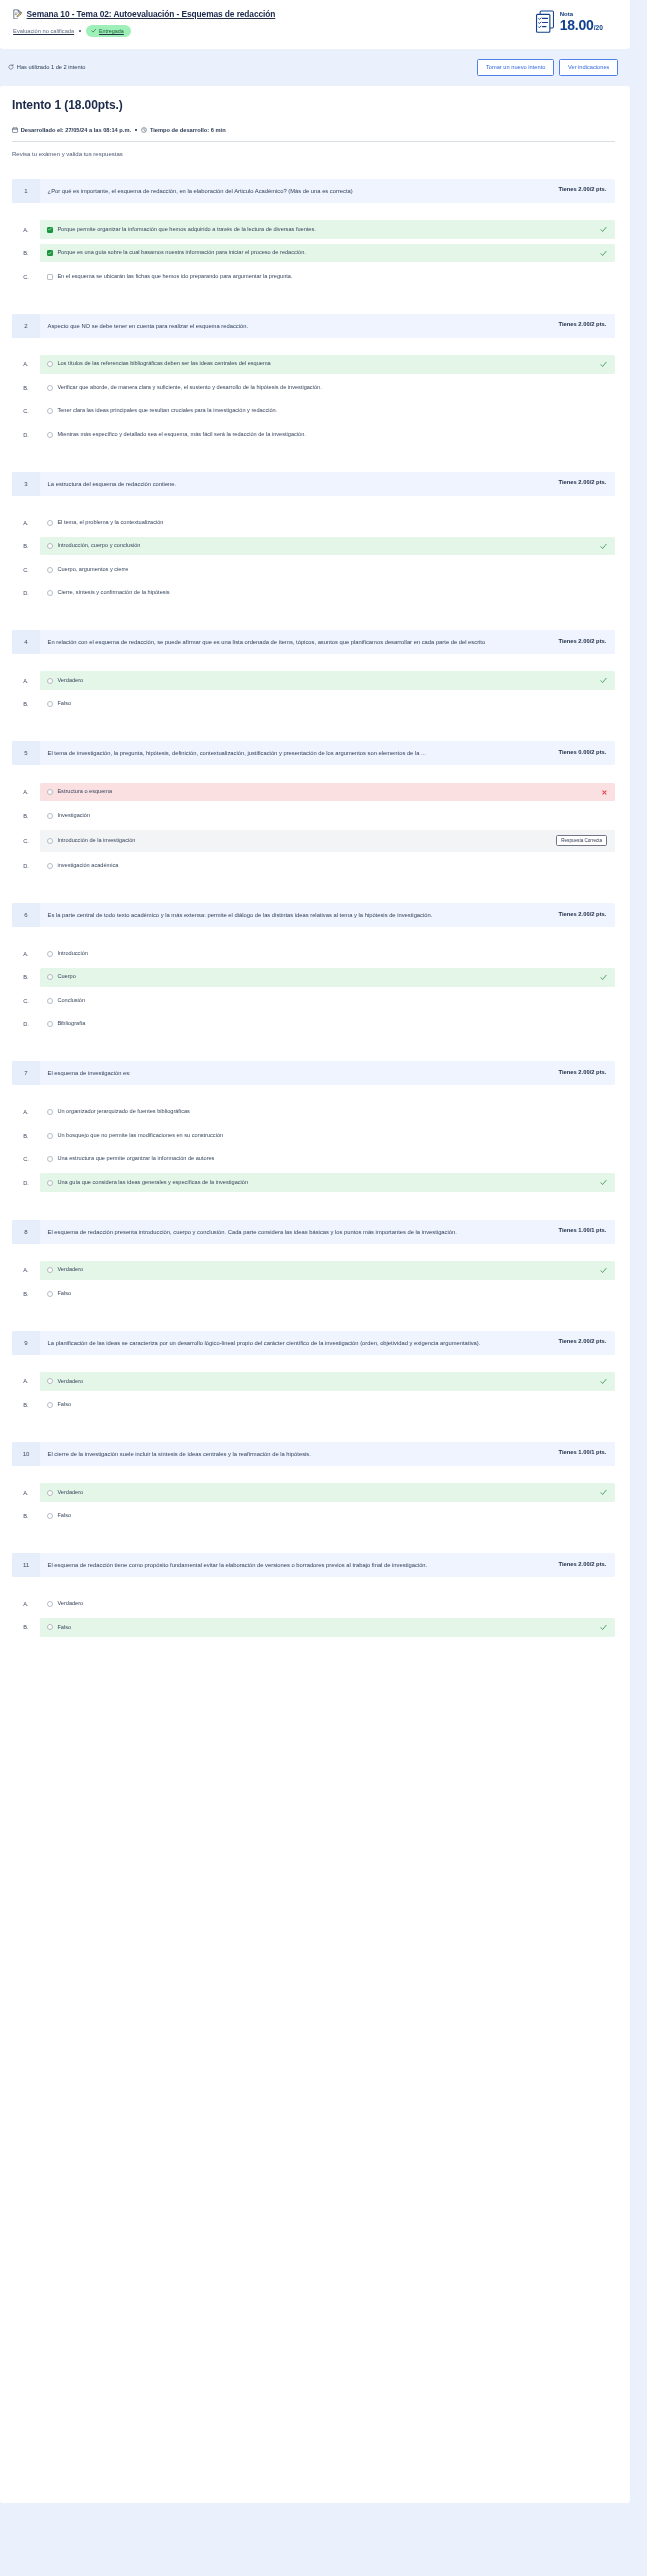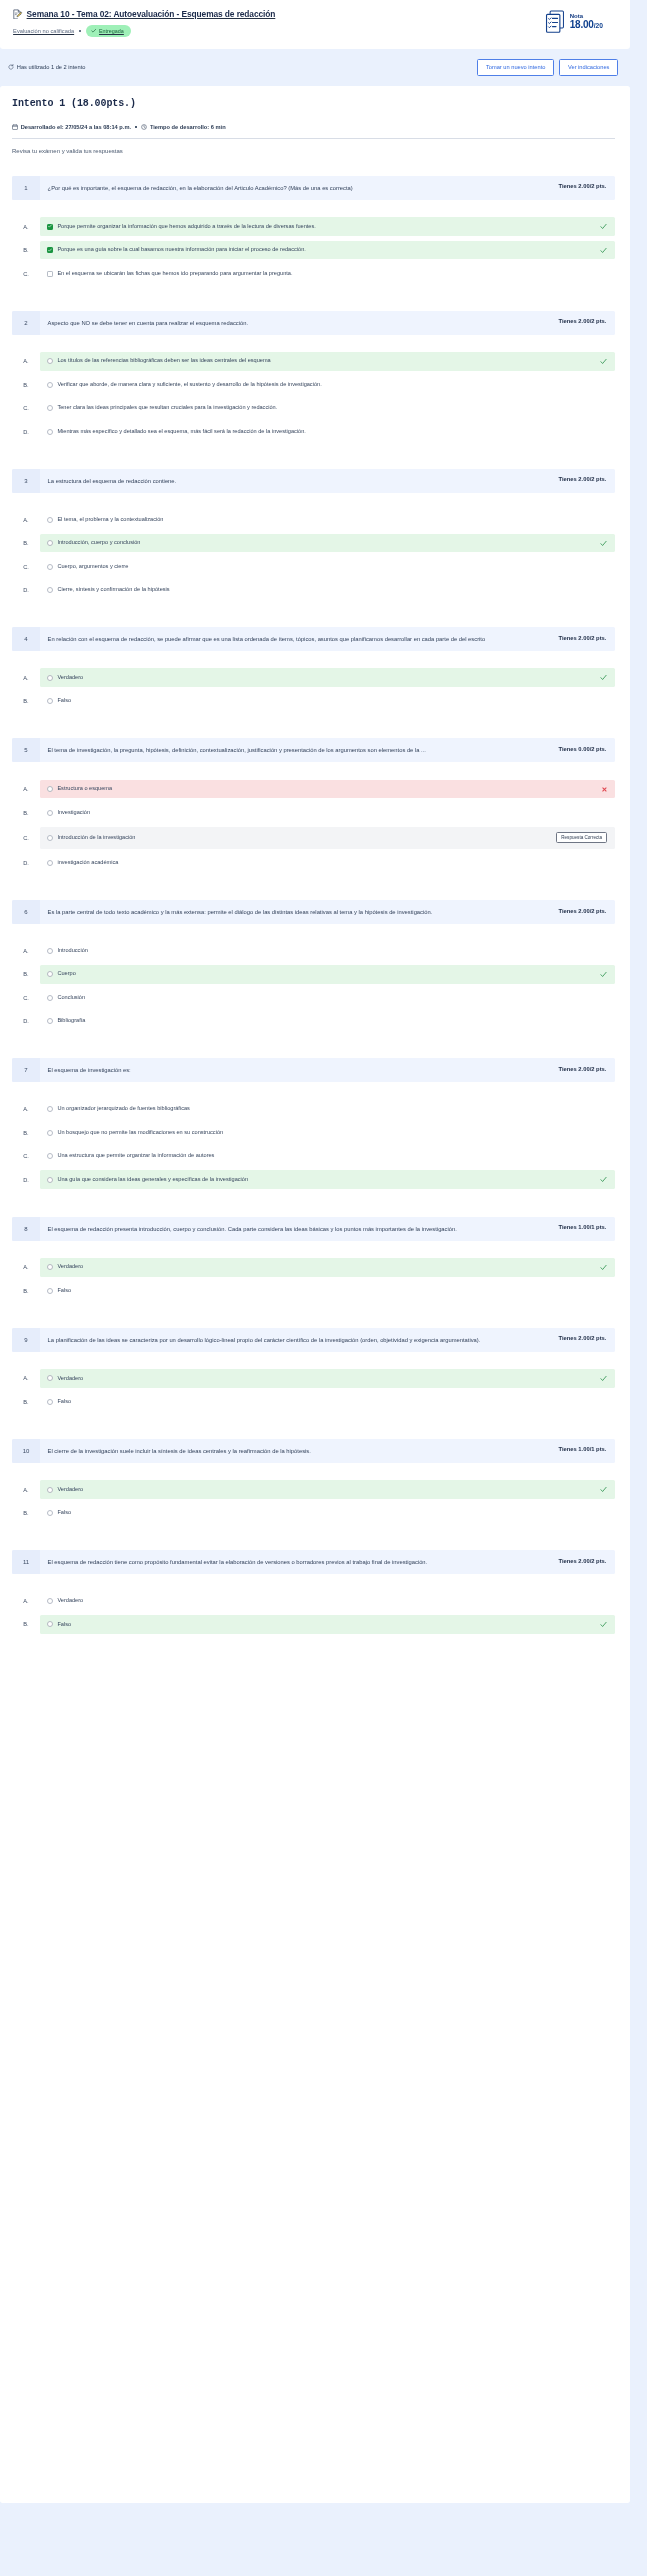--- a/index.html
+++ b/index.html
@@ -84,21 +84,21 @@
   .grade-icon { width: 20.5px; height: 24px; display: block; }
   .grade-text { line-height: 1.05; }
   .grade-label {
     font-size: 6px;
     font-weight: bold;
     color: #123a80;
     display: block;
     margin-bottom: 0.5px;
   }
   .grade-value {
-    font-size: 10px;
+    font-size: 14px;
     font-weight: bold;
     color: #10418f;
     letter-spacing: -0.2px;
   }
   .grade-max {
     font-size: 6.7px;
     font-weight: bold;
     color: #10418f;
   }
 
@@ -134,26 +134,25 @@
   .main-panel {
     background: #ffffff;
     width: 630px;
     margin: 0;
     padding: 12px 15px 21.6px 12px;
     border-radius: 2.7px;
     min-height: 2417px;
   }
 
   .attempt-title {
-    font-size: 10px;
+    font-size: 12px;
     font-weight: bold;
     color: #1b2a4a;
     margin-bottom: 15px;
     letter-spacing: -0.1px;
-    font-family: Liberation Mono, monospace;
   }
   .meta-row {
     display: flex;
     align-items: center;
     gap: 4.3px;
     font-size: 5.7px;
     color: #2b3b54;
     font-weight: bold;
   }
   .meta-item { display: flex; align-items: center; gap: 2.7px; }

